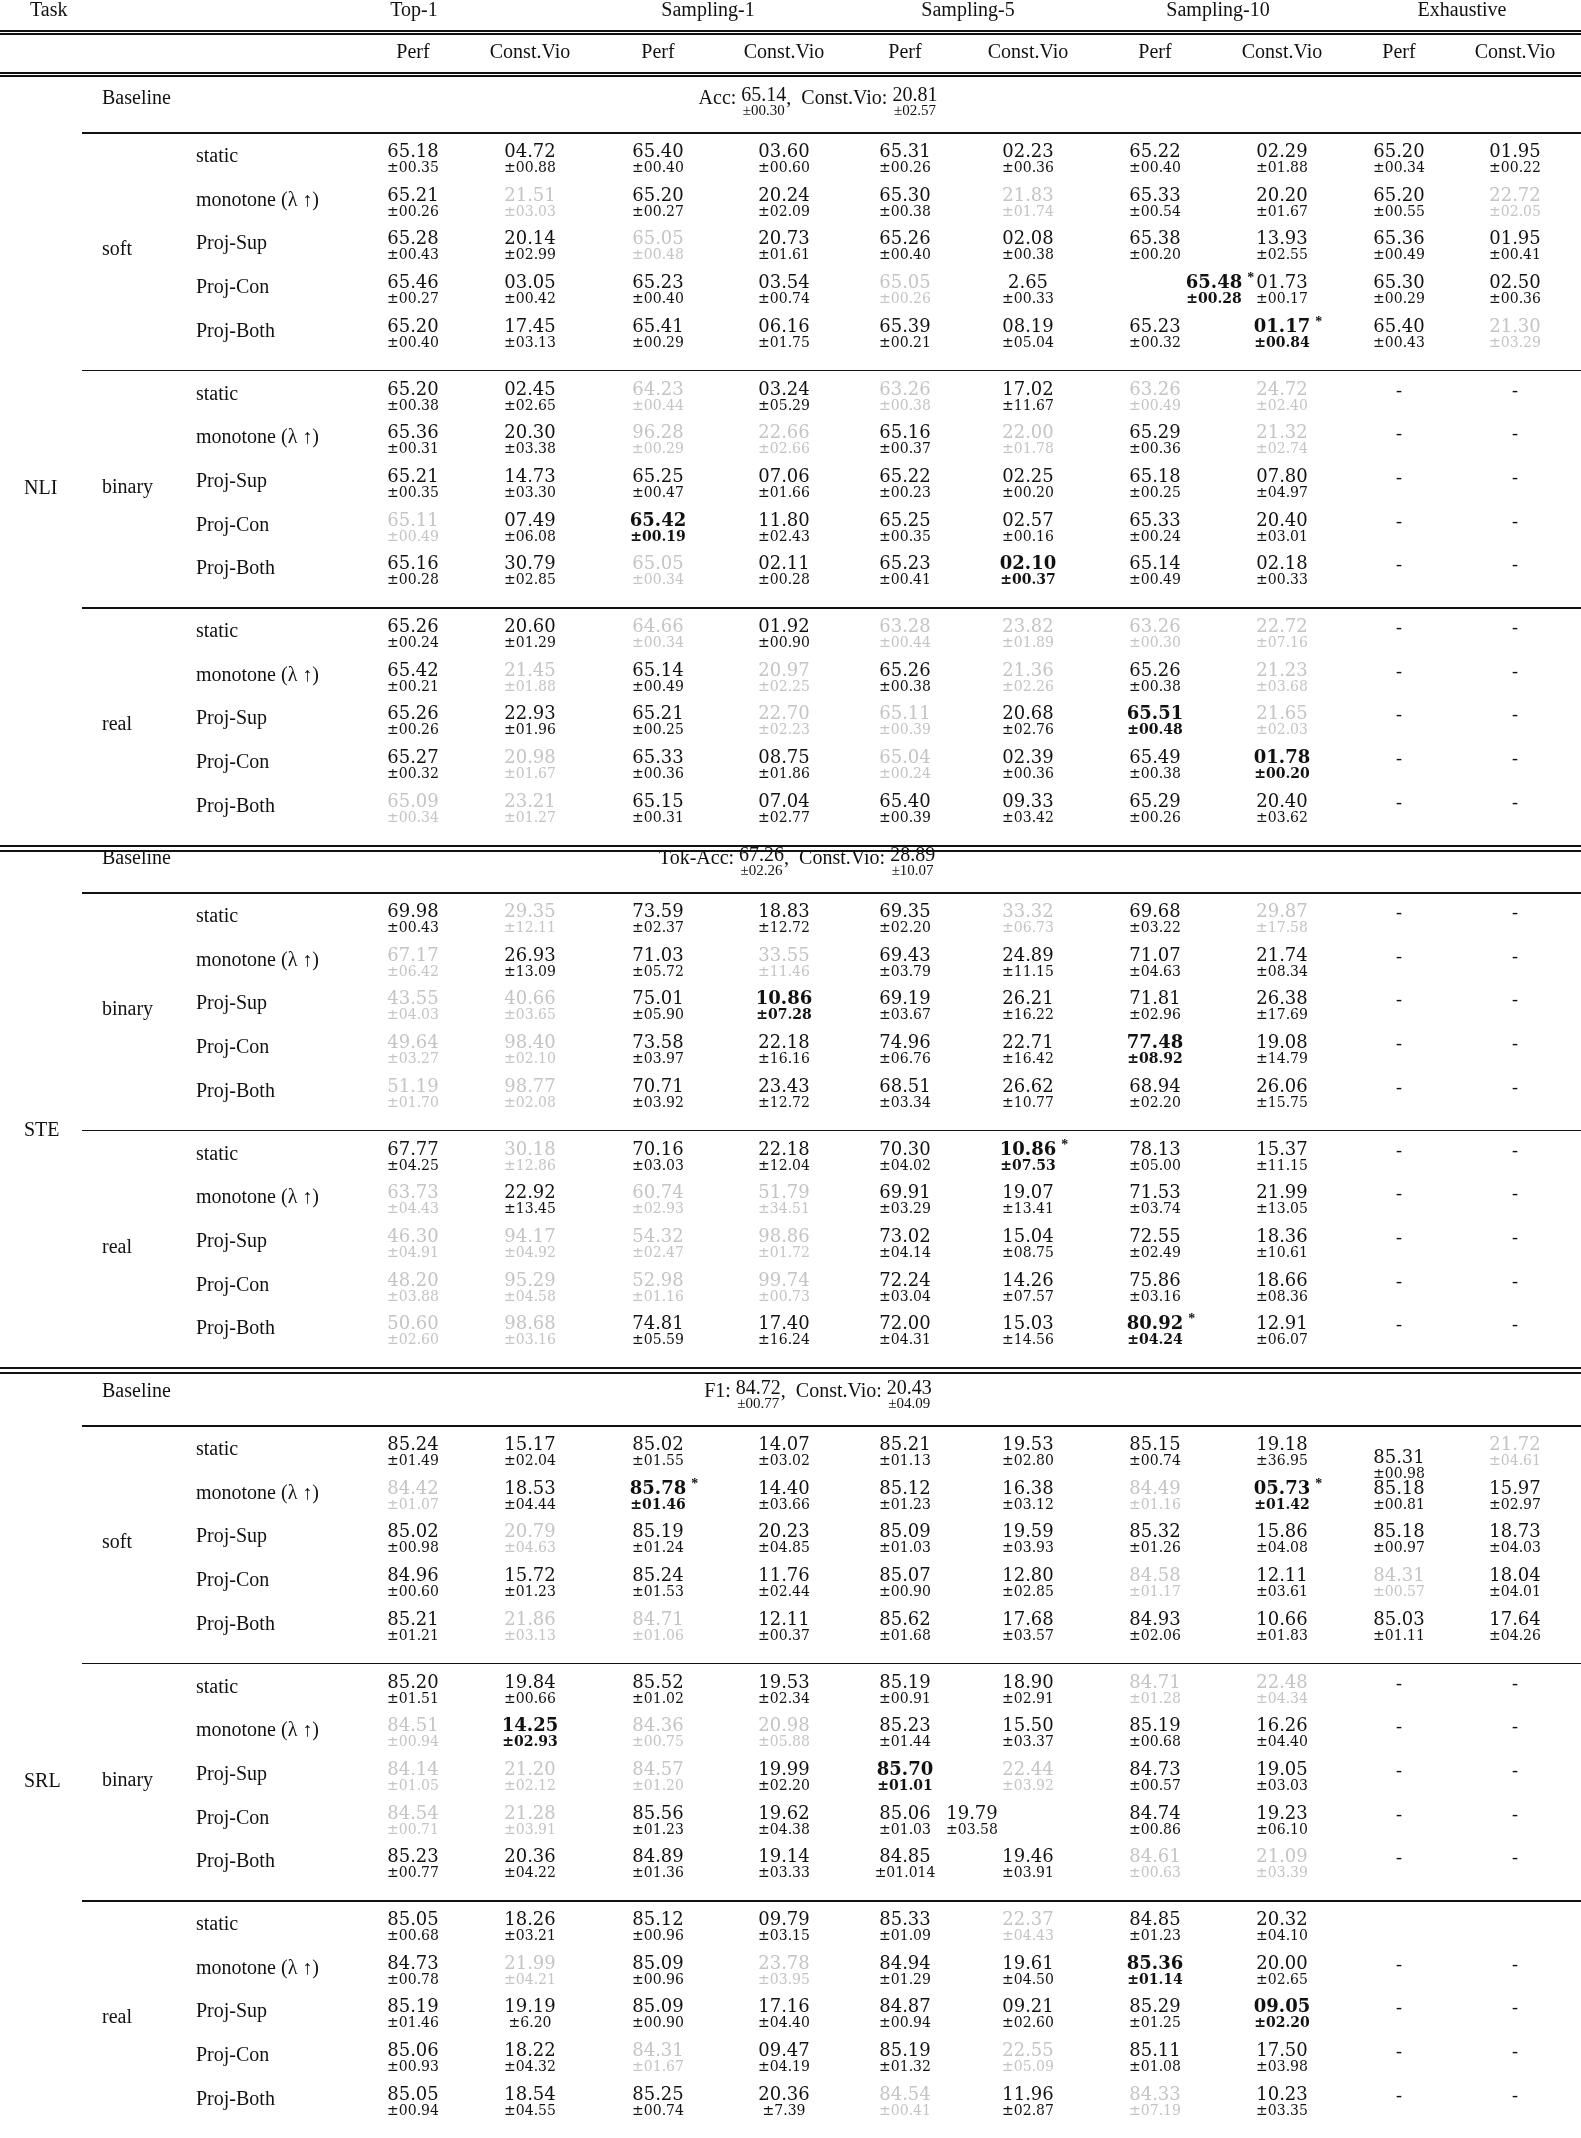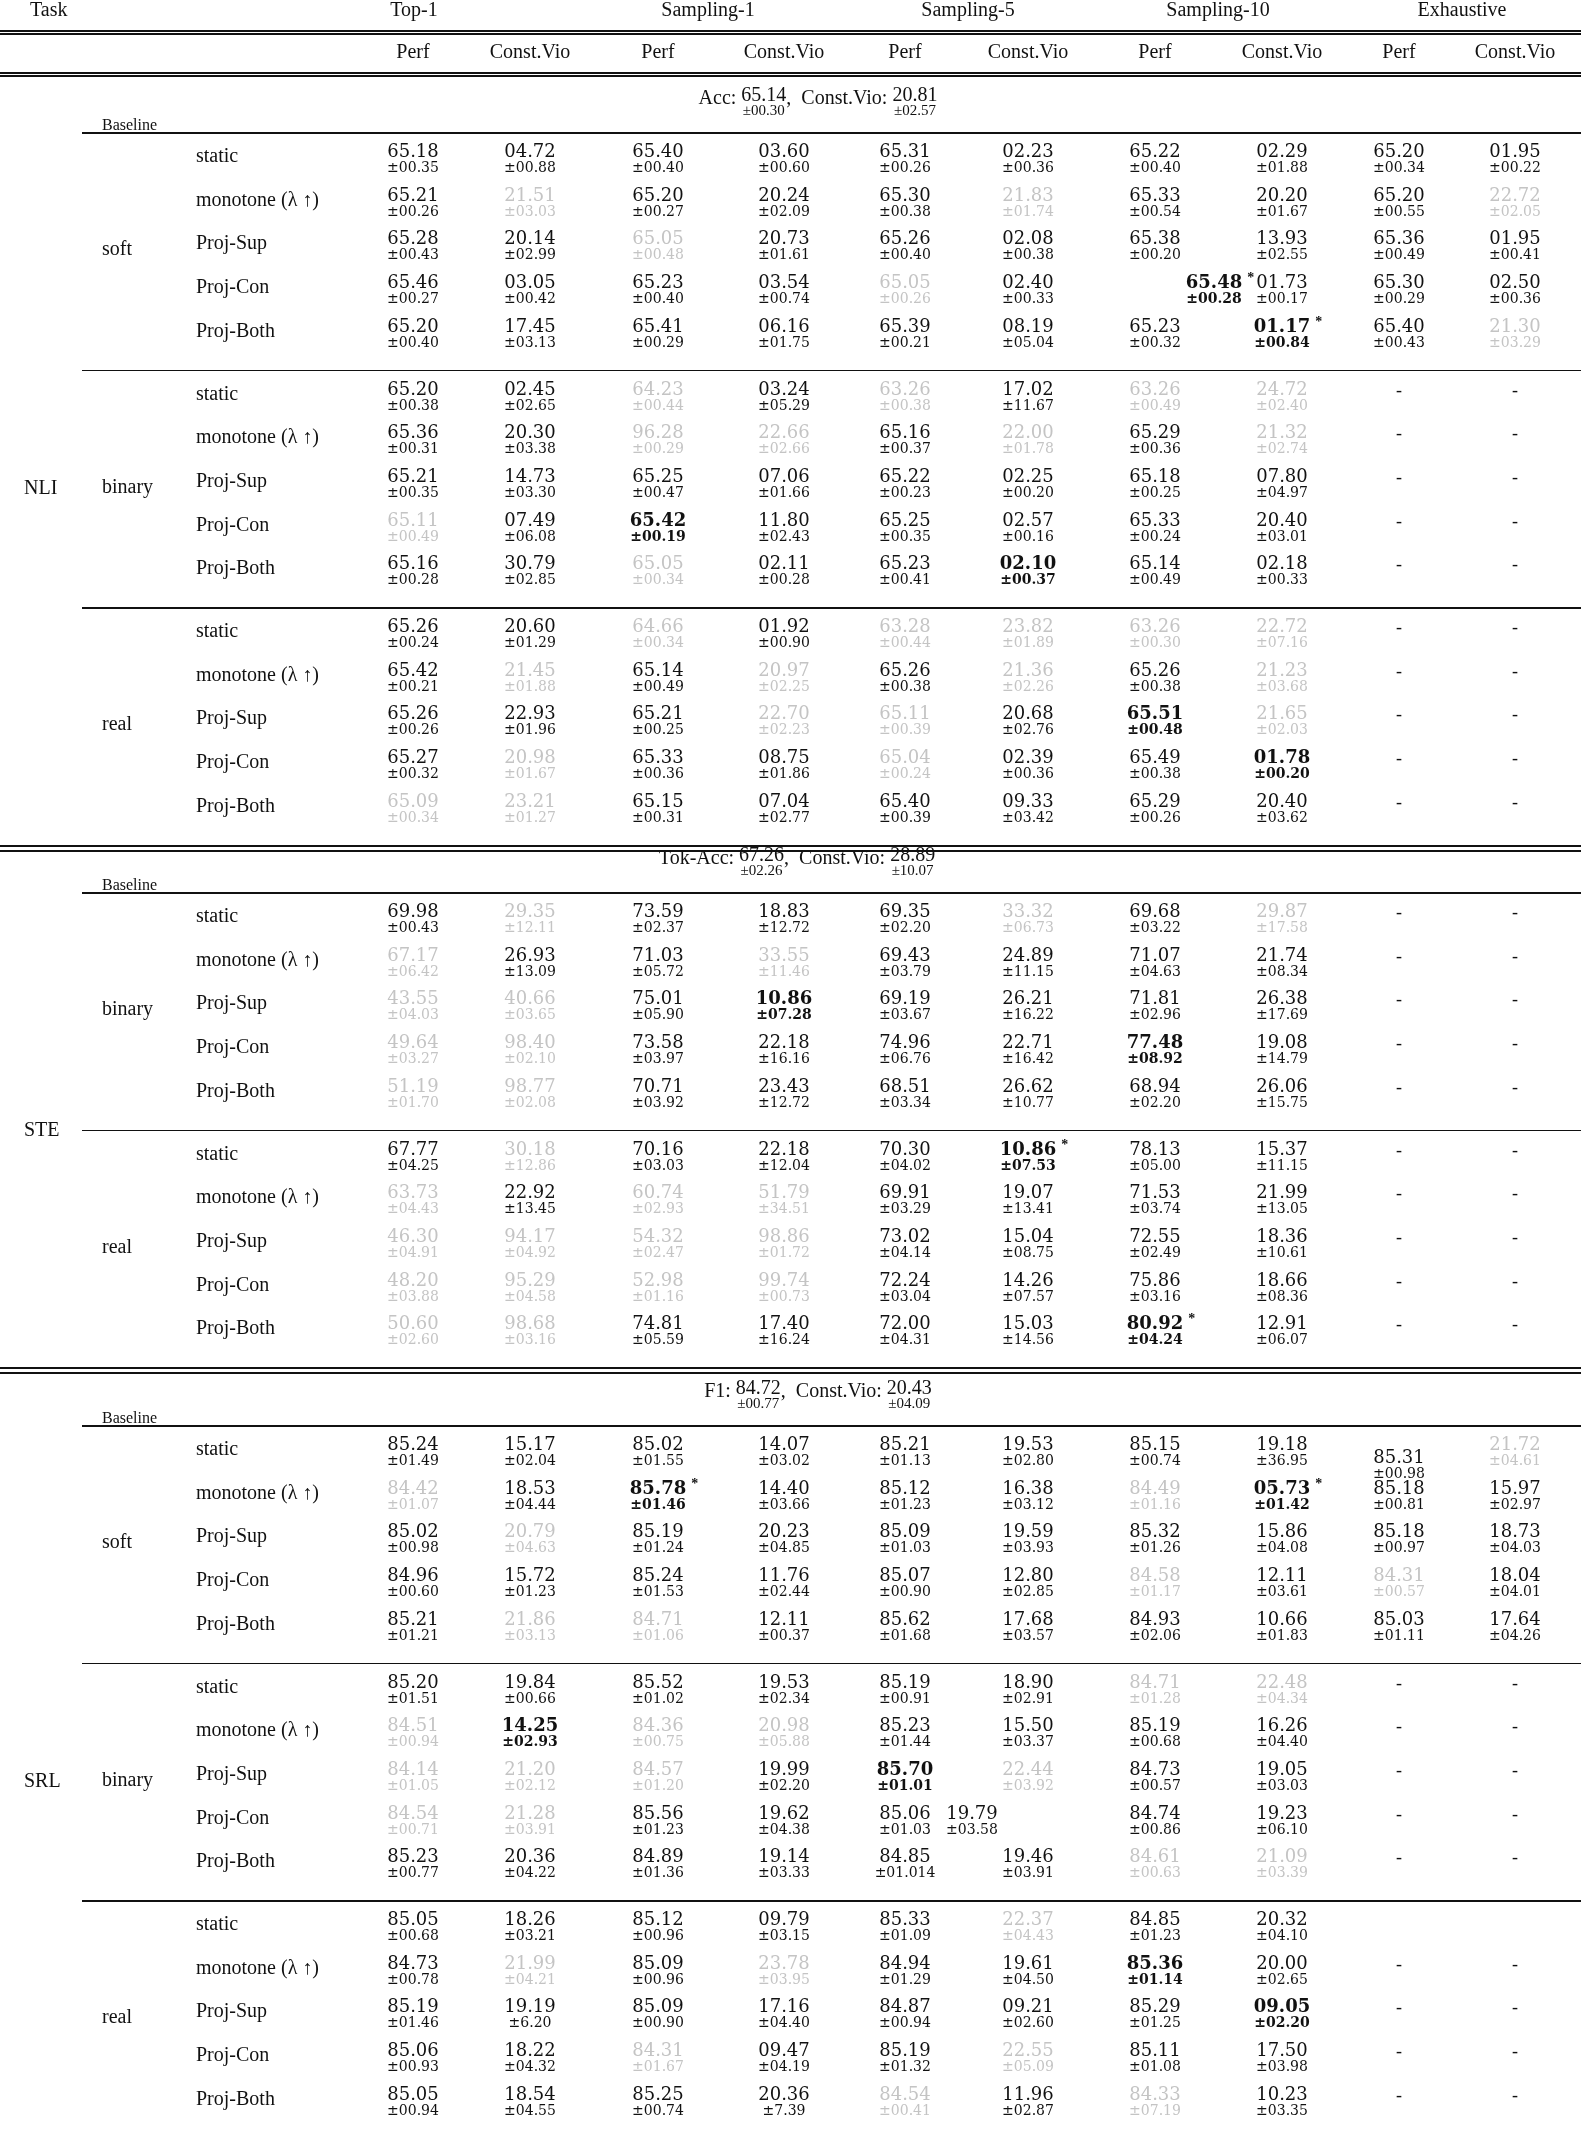--- a/index.html
+++ b/index.html
@@ -7,21 +7,21 @@
   #tbl { position: relative; width: 1581px; }
   .hdr1 { position: absolute; top: 0; left: 0; width: 1581px; height: 30px; }
   .hdr1 span { position: absolute; top: -2px; font-size: 20px; transform: translateX(-50%); white-space: nowrap; }
   .rule { position: absolute; left: 0; width: 1581px; background: #111; }
   .hdr2 { position: absolute; top: 34px; left: 0; width: 1581px; height: 36px; }
   .hdr2 span { position: absolute; top: 6px; font-size: 20px; transform: translateX(-50%); white-space: nowrap; }
   .section { position: absolute; left: 0; width: 1581px; }
   .label-task { position: absolute; left: 24px; font-size: 20px; }
   .label-type { position: absolute; left: 102px; font-size: 20px; }
   .label-method { position: absolute; left: 196px; font-size: 20px; white-space: nowrap; }
-  .baseline-label { position: absolute; left: 102px; font-size: 16px; margin-top: 30px; }
+  .baseline-label { position: absolute; left: 102px; font-size: 20px; }
   .baseline-text { position: absolute; font-size: 20px; white-space: nowrap; }
   .bl-num { display: inline-block; text-align: center; vertical-align: top; line-height: 16px; }
   .bl-num .m { display: block; font-size: 20px; }
   .bl-num .s { display: block; font-size: 15px; }
   .cell { position: absolute; transform: translateX(-50%); text-align: center; line-height: 16px; white-space: nowrap; }
   .cell .m { display: block; font-size: 20px; font-family: "DejaVu Serif", serif; font-size: 18px; }
   .cell .s { display: block; font-size: 14px; font-family: "DejaVu Serif", serif; }
   .cell.grey { color: #c4c4c4; }
   .cell.bold .m, .cell.bold .s { font-weight: bold; }
   .cell .star { position: absolute; top: -4px; right: -12px; font-size: 14px; font-weight: bold; }
@@ -209,21 +209,21 @@
           </span>
           <span class="cell" style="left:784px;top:1px">
             <span class="m">03.54</span>
             <span class="s">±00.74</span>
           </span>
           <span class="cell grey" style="left:905px;top:1px">
             <span class="m">65.05</span>
             <span class="s">±00.26</span>
           </span>
           <span class="cell" style="left:1028px;top:1px">
-            <span class="m">02.40</span>
+            <span class="m">2.65</span>
             <span class="s">±00.33</span>
           </span>
           <span class="cell bold" style="left:1214px;top:1px">
             <span class="m">65.48</span>
             <span class="s">±00.28</span>
             <span class="star">*</span>
           </span>
           <span class="cell" style="left:1282px;top:1px">
             <span class="m">01.73</span>
             <span class="s">±00.17</span>

